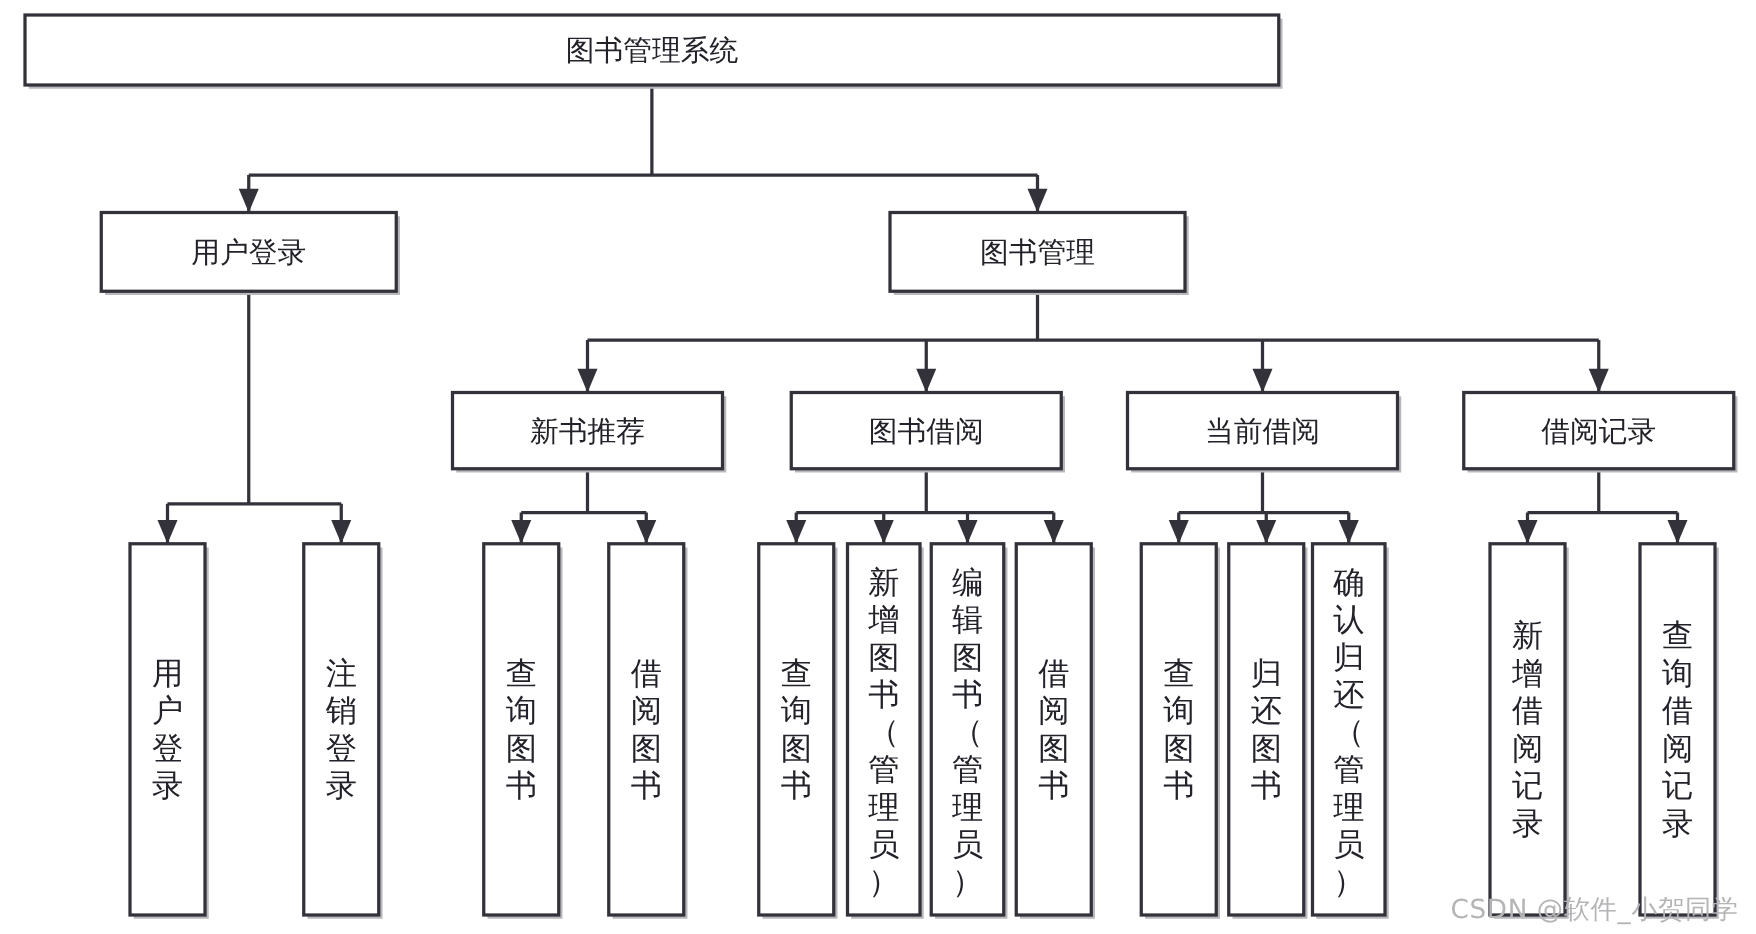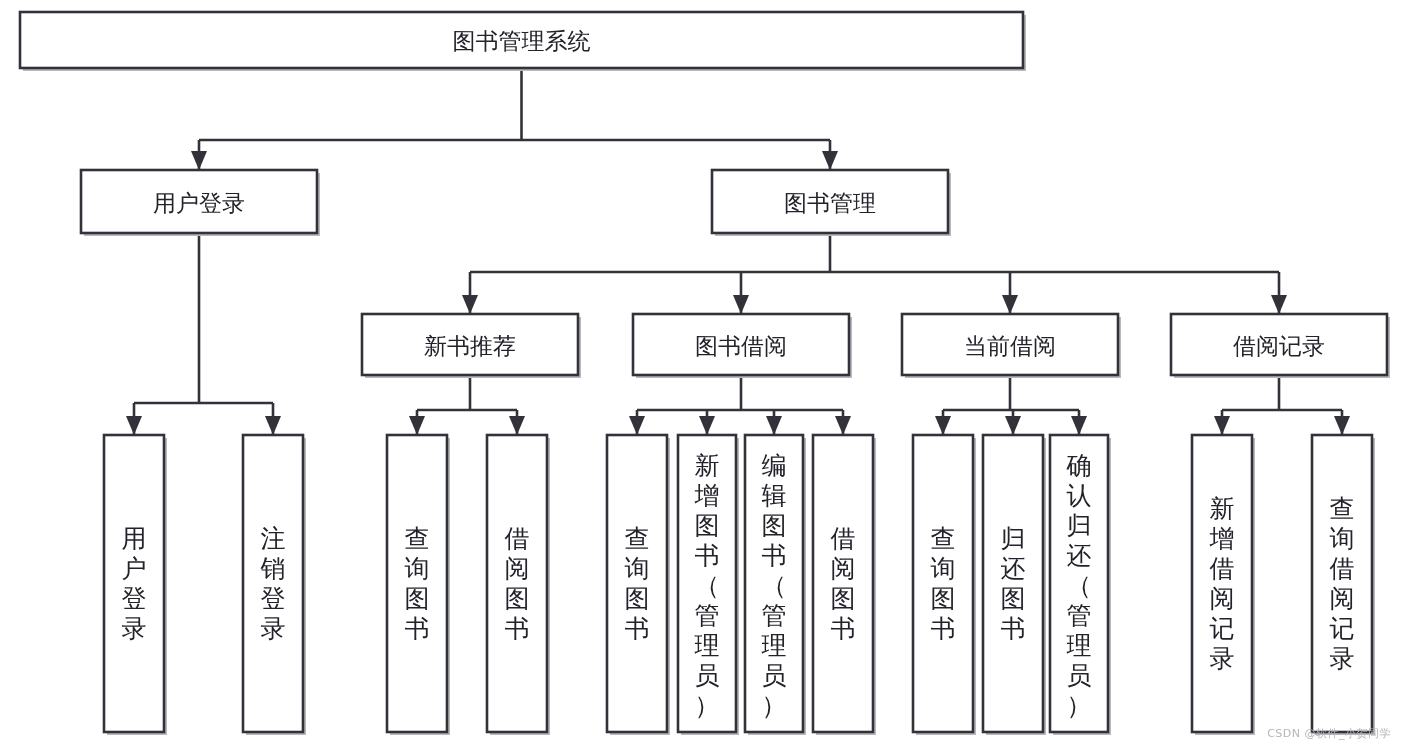--- a/index.html
+++ b/index.html
@@ -51,21 +51,21 @@
     fill: #23222a;
     font-family: "DejaVu Sans", "Liberation Sans", sans-serif;
     font-size: 25px;
     text-anchor: middle;
   }
   .watermark {
     position: absolute;
     right: 14px;
     bottom: 6px;
     font-family: "DejaVu Sans", "Liberation Sans", sans-serif;
-    font-size: 11px;
+    font-size: 21px;
     color: #b5b5b8;
     letter-spacing: 0.5px;
     white-space: nowrap;
     pointer-events: none;
   }
 </style>
 </head>
 <body>
 
 <svg id="diagram" viewBox="0 0 1405 747">

